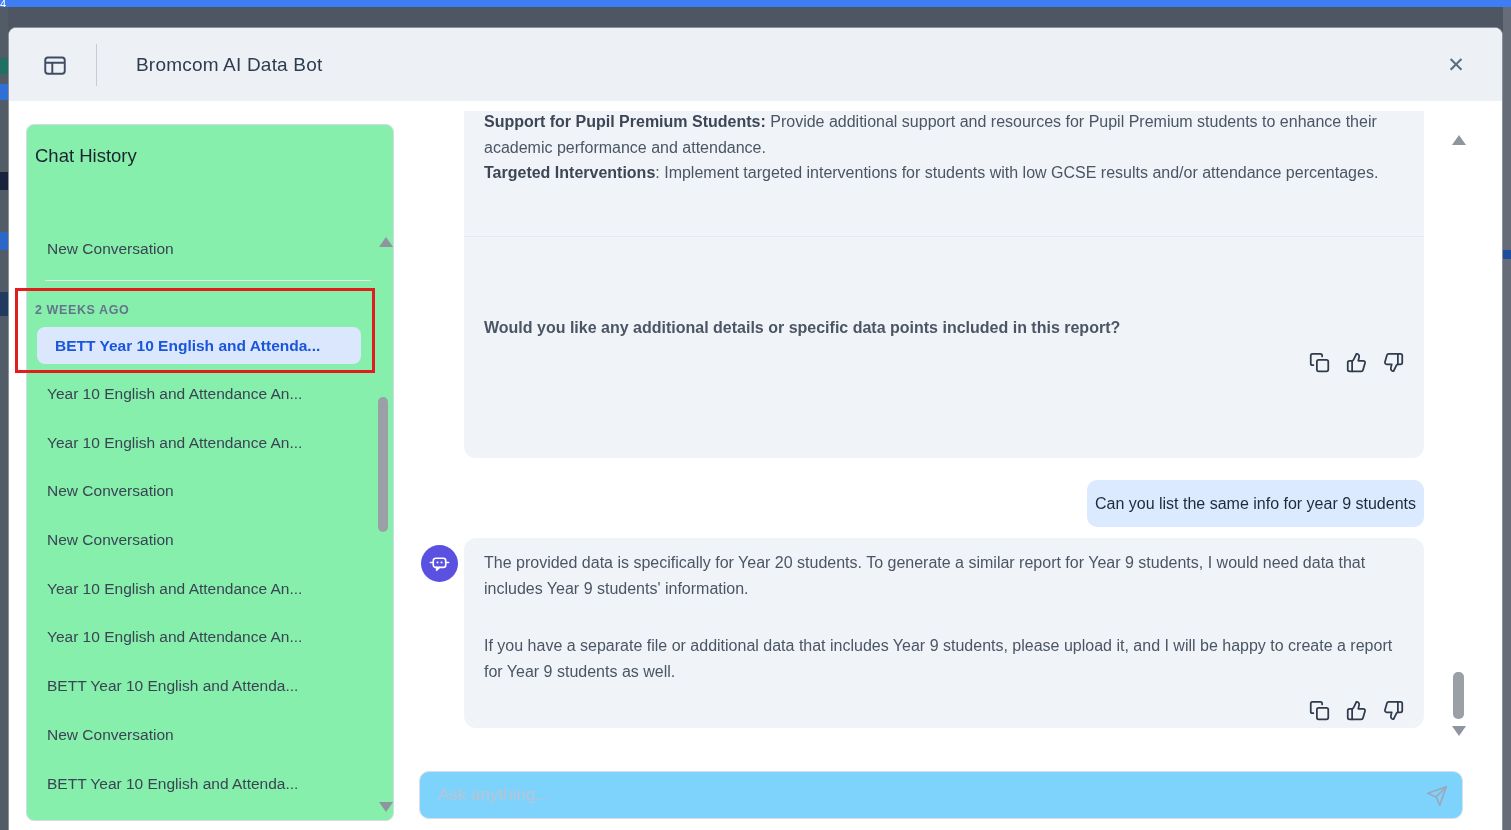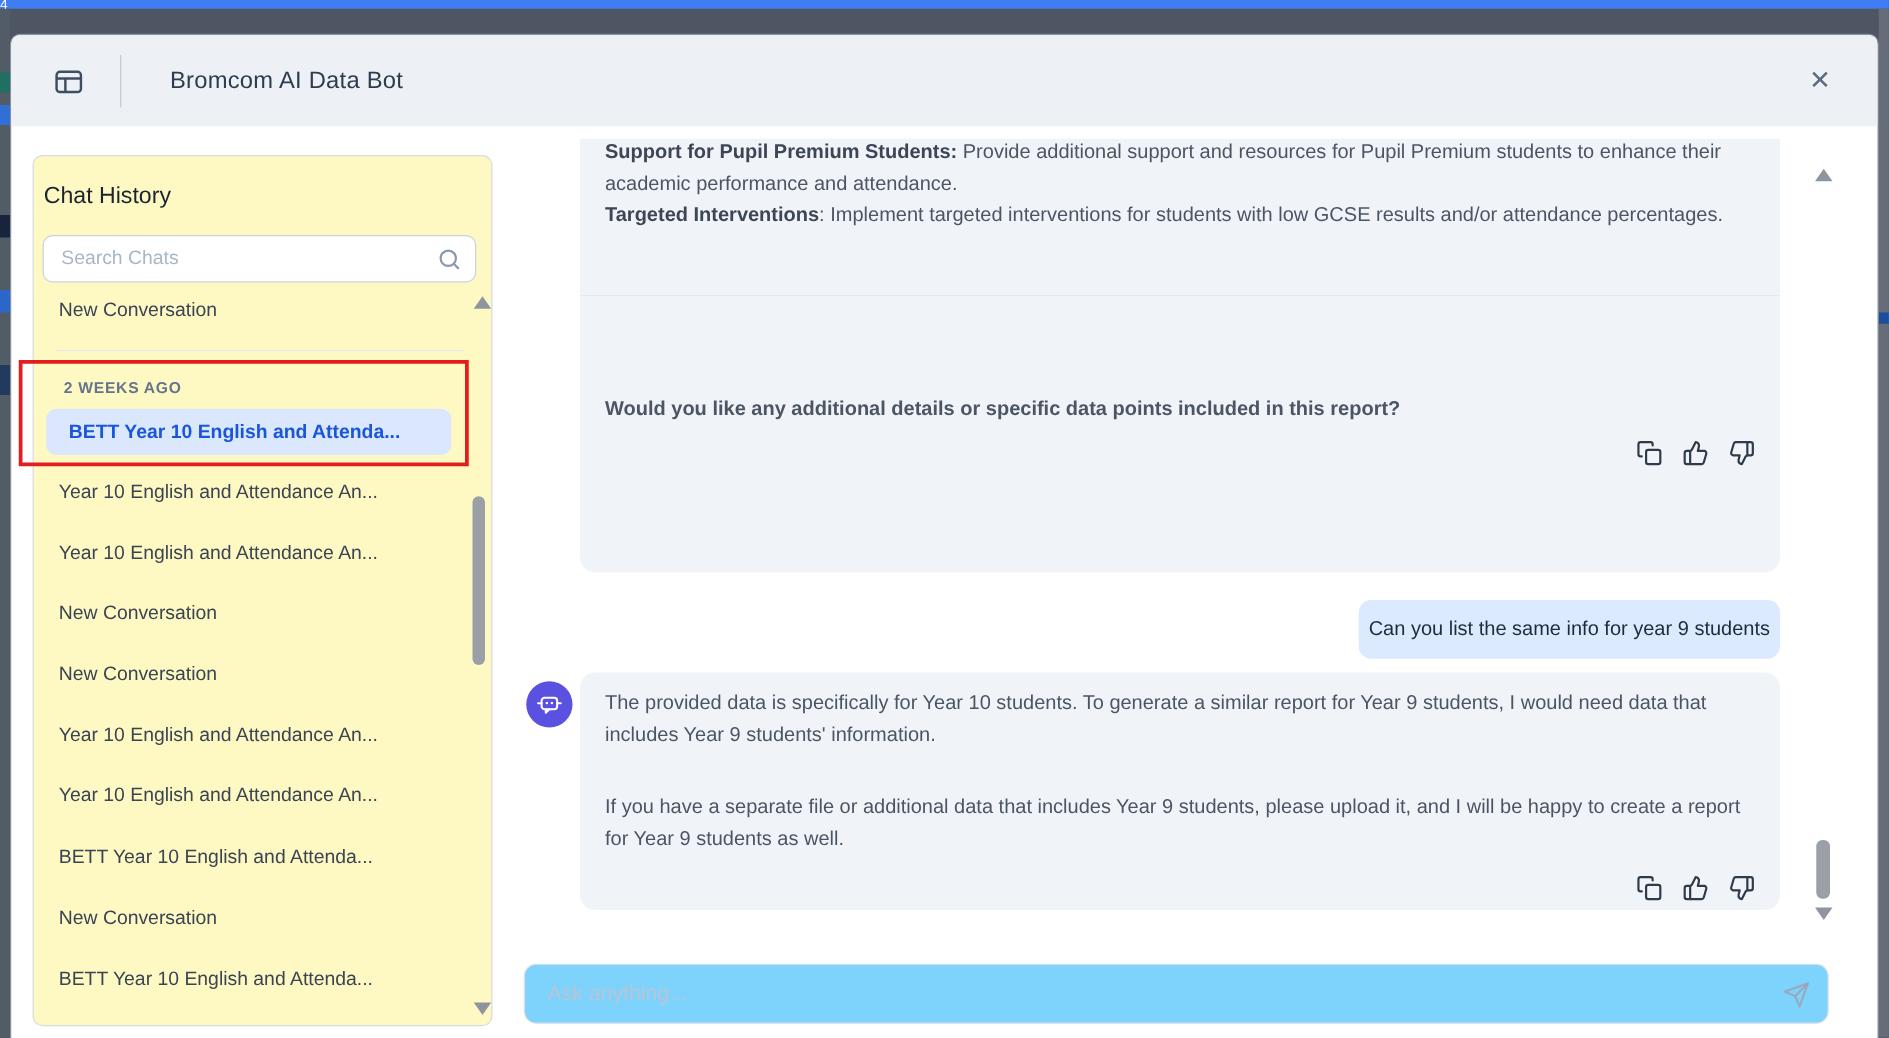--- a/index.html
+++ b/index.html
@@ -21,34 +21,34 @@
     display:flex; align-items:center; }
   .hdr .panel-btn { margin-left:28px; width:36px; height:36px; display:flex; align-items:center;
     justify-content:center; cursor:pointer; }
   .hdr .vdiv { margin-left:23px; width:1px; height:42px; background:#c7ccd4; }
   .hdr .title { margin-left:39px; font-size:19px; color:#2f3c50; font-weight:500; letter-spacing:.2px; }
   .hdr .close-btn { margin-left:auto; margin-right:28px; width:36px; height:36px; display:flex;
     align-items:center; justify-content:center; font-size:21px; color:#5b6b80; cursor:pointer; }
 
   
   .sidebar { position:absolute; left:17px; top:96px; width:368px; height:697px;
-    background:#fef9c3; border:1px solid #d5dbe3; border-radius:8px; }
+    background:#86efac; border:1px solid #d5dbe3; border-radius:8px; }
   .sb-heading { position:absolute; left:8px; top:20px; font-size:18.5px; color:#1c2430; font-weight:500; }
   .sb-search { position:absolute; left:7px; top:63px; width:347px; height:38px;
     border:1px solid #c9d3df; border-radius:8px; background:#fff; }
   .sb-search input { position:absolute; left:0; top:0; width:100%; height:100%; border:none;
     outline:none; background:transparent; padding:0 40px 0 14px; font-size:15.5px; color:#374151;
     font-family:"Liberation Sans", sans-serif; }
   .sb-search input::placeholder { color:#a8b6c8; }
   .sb-search .mag { position:absolute; right:10px; top:8px; }
   .s-item { position:absolute; left:0; width:340px; height:48px; line-height:48px;
     padding-left:20px; font-size:15.5px; color:#3b4453; cursor:pointer; white-space:nowrap;
     overflow:hidden; }
   .sb-divider { position:absolute; left:18px; top:155px; width:326px; height:1px; background:#e5e8ed; }
-  .sb-group { position:absolute; left:24px; top:171px; height:28px; line-height:28px;
+  .sb-group { position:absolute; left:8px; top:171px; height:28px; line-height:28px;
     font-size:12.5px; font-weight:700; color:#64748b; letter-spacing:.6px; }
   .sb-selected { position:absolute; left:10px; top:202px; width:324px; height:37px; line-height:37px;
     background:#dbe7fd; border-radius:8px; padding-left:18px; font-size:15.5px; font-weight:700;
     color:#1a56db; cursor:pointer; white-space:nowrap; overflow:hidden; }
   .sb-scroll-thumb { position:absolute; left:351px; top:272px; width:10px; height:135px;
     border-radius:5px; background:#9aa0a6; cursor:pointer; }
   .sb-arrow { position:absolute; left:352px; width:0; height:0; cursor:pointer; }
   .tri-up { border-left:7px solid transparent; border-right:7px solid transparent;
     border-bottom:10px solid #8e959e; }
   .tri-down { border-left:7px solid transparent; border-right:7px solid transparent;
@@ -118,29 +118,20 @@
     <div class="vdiv"></div>
     <div class="title">Bromcom AI Data Bot</div>
     <div class="close-btn">
       <span>✕</span>
     </div>
   </div>
 
   <div class="sidebar">
     <div class="sb-heading">Chat History</div>
 
-    <div class="sb-search">
-      <input type="text" placeholder="Search Chats" style="">
-      <span class="mag">
-        <svg width="21" height="21" viewBox="0 0 24 24" fill="none" stroke="#8a98ab" stroke-width="2" stroke-linecap="round">
-          <circle cx="11" cy="11" r="7"></circle>
-            <line x1="20" y1="20" x2="16.2" y2="16.2"></line>
-        </svg>
-      </span>
-    </div>
 
     <div class="s-item" style="top:100px">New Conversation</div>
     <div class="sb-divider"></div>
     <div class="sb-group">2 WEEKS AGO</div>
     <div class="sb-selected">BETT Year 10 English and Attenda...</div>
 
     <div class="s-item" style="top:245px">Year 10 English and Attendance An...</div>
     <div class="s-item" style="top:294px">Year 10 English and Attendance An...</div>
     <div class="s-item" style="top:342px">New Conversation</div>
     <div class="s-item" style="top:391px">New Conversation</div>
@@ -198,21 +189,21 @@
         <rect x="9" y="10" width="1.8" height="1.8" fill="#ffffff" stroke="none"></rect>
         <rect x="13.2" y="10" width="1.8" height="1.8" fill="#ffffff" stroke="none"></rect>
         <line x1="2.5" y1="11" x2="5.5" y2="11"></line>
         <line x1="18.5" y1="11" x2="21.5" y2="11"></line>
         <path d="M9 16v3l3-3"></path>
       </svg>
     </div>
 
     <div class="bubble-ai" style="left:455px; top:427px; width:960px; height:190px;">
       <div class="inner" style="padding-top:12px;">
-        <p>The provided data is specifically for Year 10 students. To generate a similar report for Year 9 students, I would need data that includes Year 9 students' information.</p>
+        <p>The provided data is specifically for Year 20 students. To generate a similar report for Year 9 students, I would need data that includes Year 9 students' information.</p>
         <p style="margin-top:32px;">If you have a separate file or additional data that includes Year 9 students, please upload it, and I will be happy to create a report for Year 9 students as well.</p>
         <div class="action-row" style="margin-top:16px;">
           <span class="abtn">
             <svg width="21" height="21" viewBox="0 0 24 24" fill="none" stroke="currentColor" stroke-width="2" stroke-linecap="round" stroke-linejoin="round">
                 <rect x="9" y="9" width="13" height="13" rx="2"></rect>
                 <path d="M5 15H4a2 2 0 0 1-2-2V4a2 2 0 0 1 2-2h9a2 2 0 0 1 2 2v1"></path>
               </svg>
           </span>
           <span class="abtn">
             <svg width="21" height="21" viewBox="0 0 24 24" fill="none" stroke="currentColor" stroke-width="2" stroke-linecap="round" stroke-linejoin="round">

